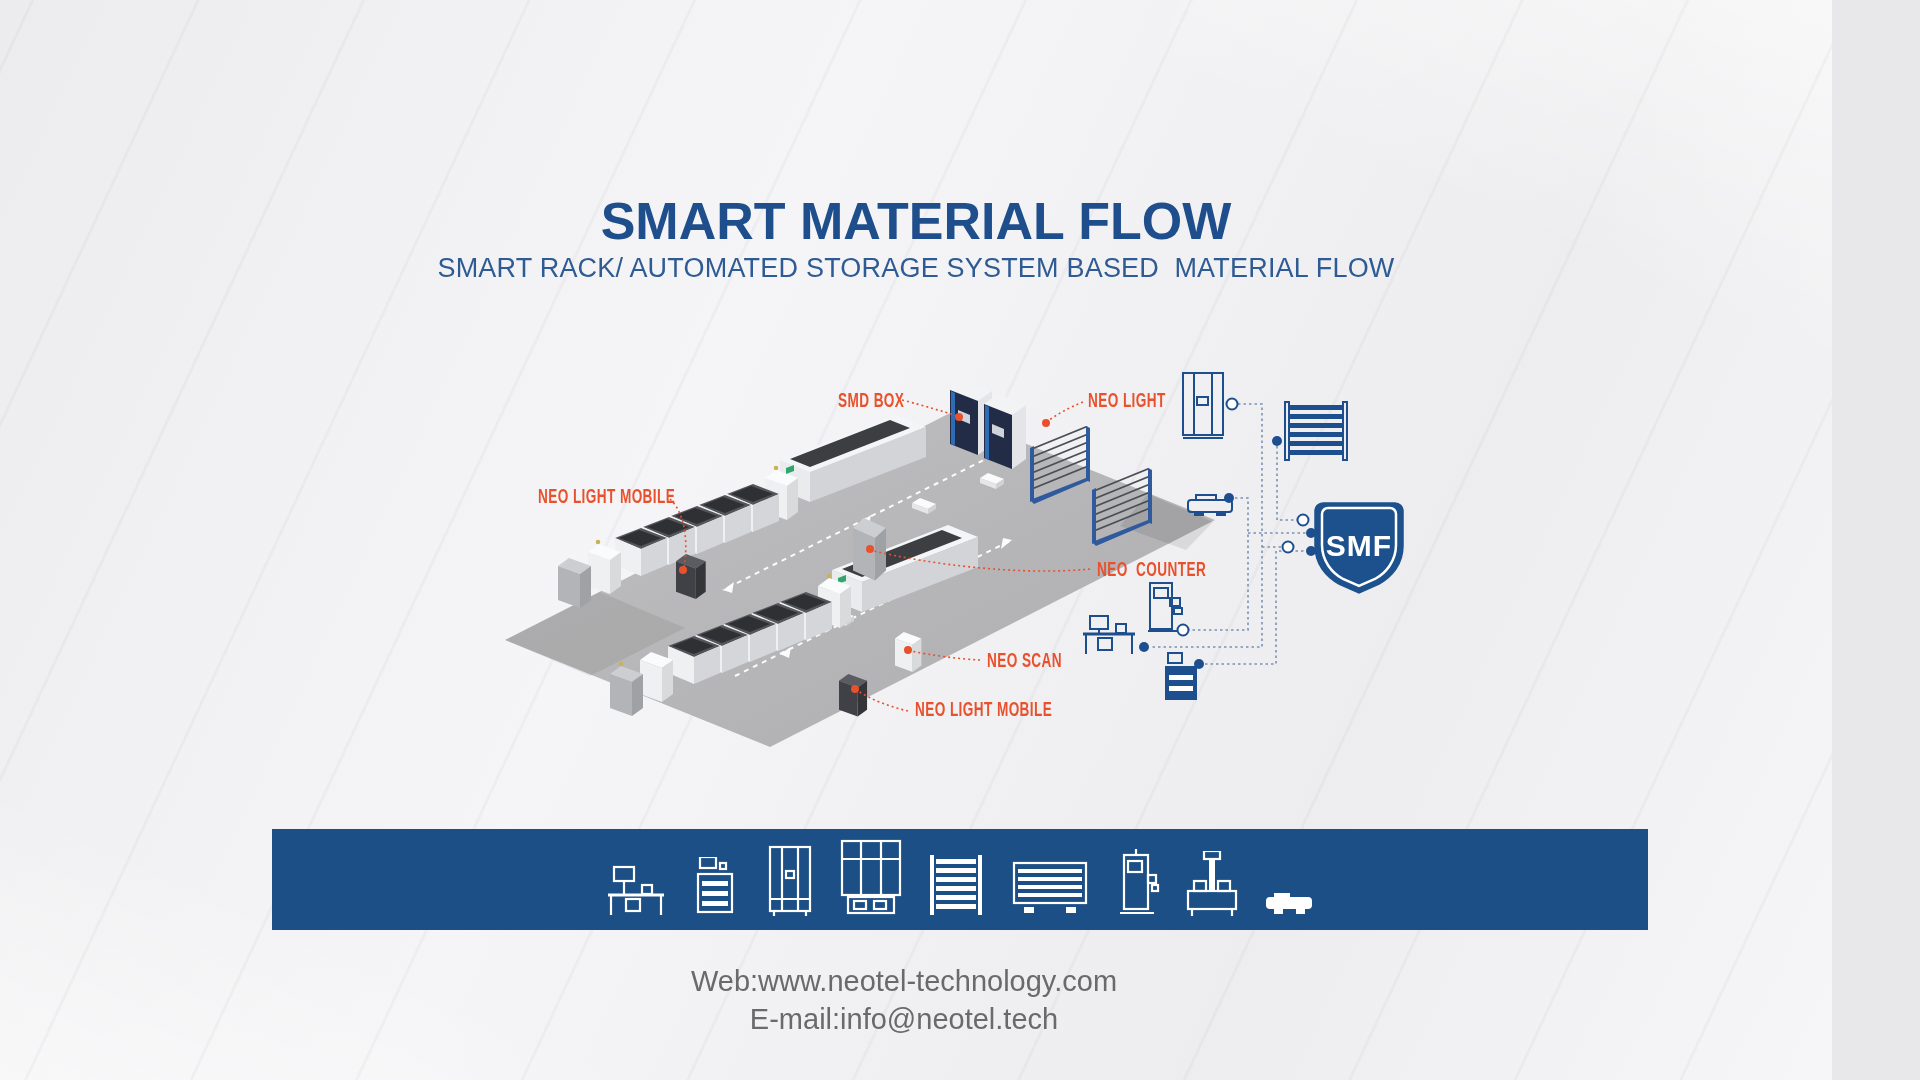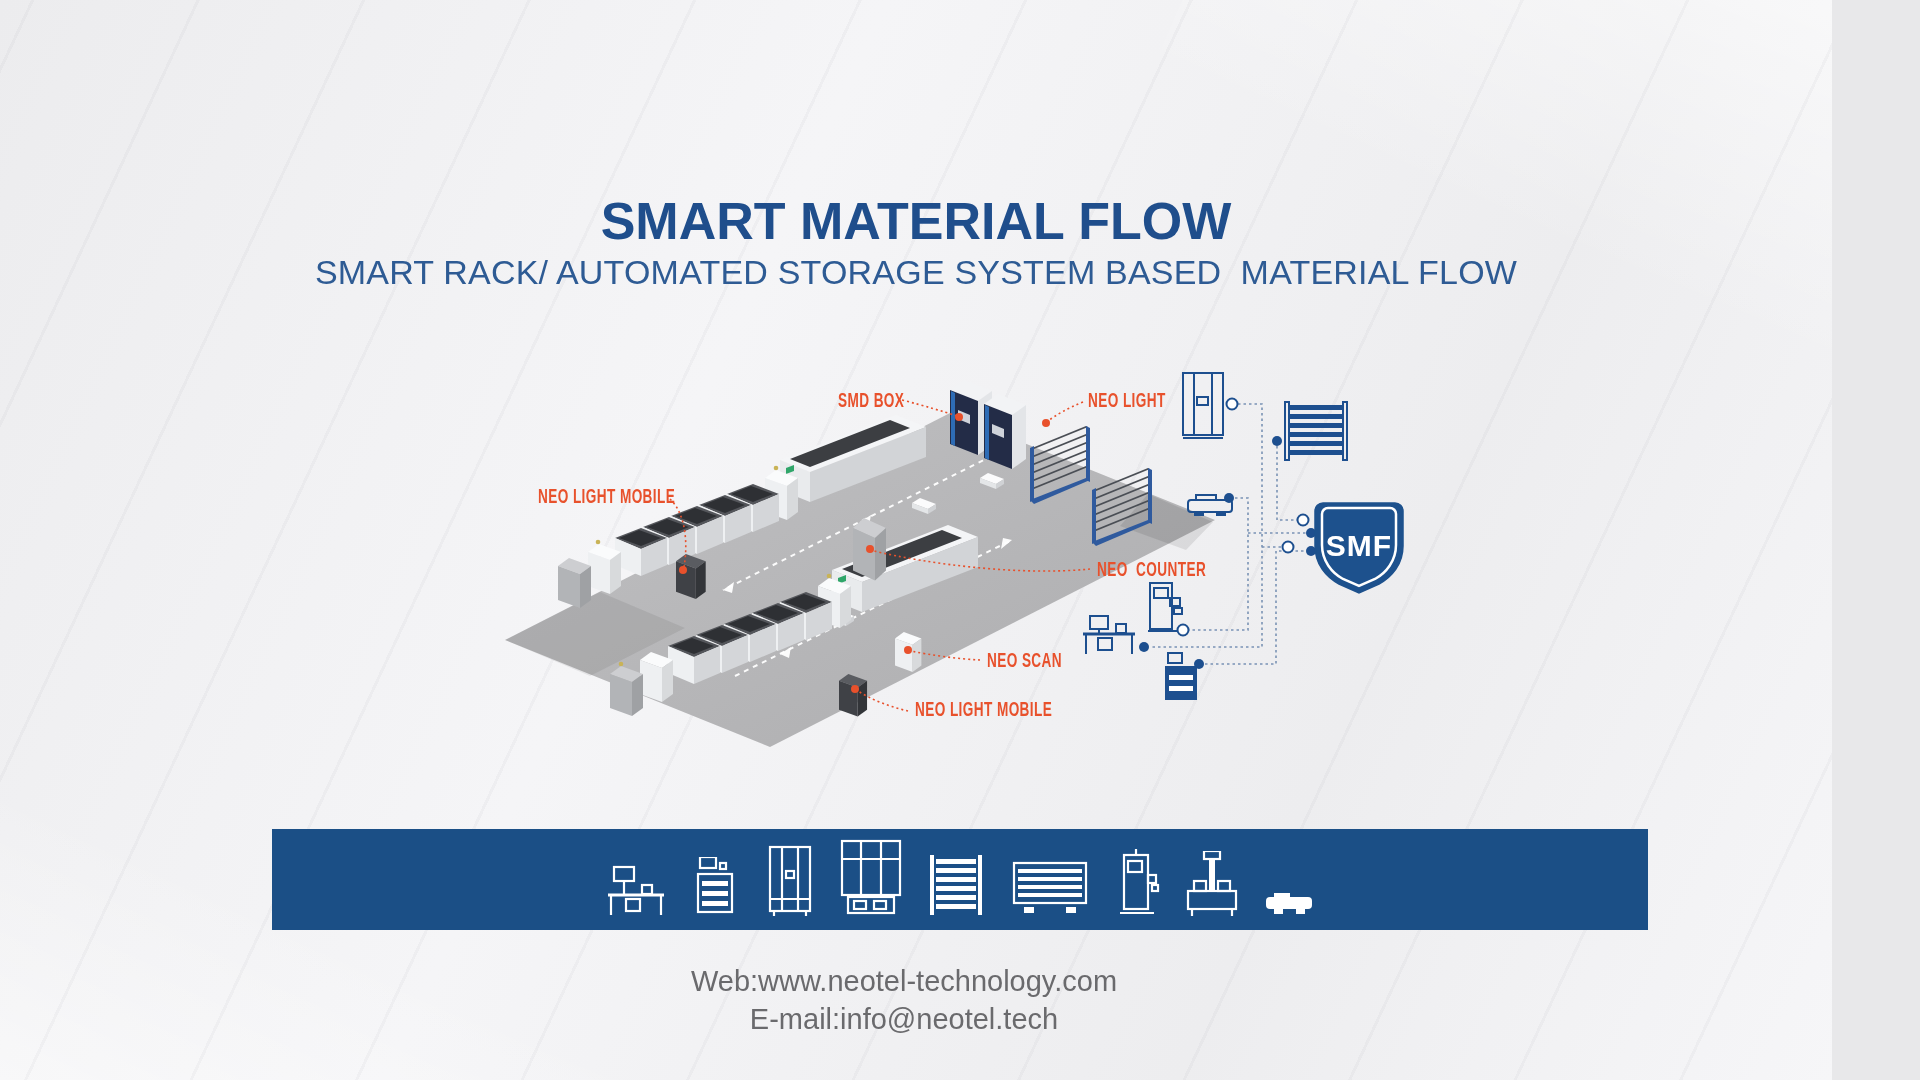--- a/index.html
+++ b/index.html
@@ -9,21 +9,21 @@
   
   .streak{position:absolute;pointer-events:none;}
   .streak-tr{top:-260px;right:-340px;width:1000px;height:780px;transform:rotate(24deg);
              background:linear-gradient(180deg,rgba(255,255,255,.95),rgba(255,255,255,0) 70%);}
   .streak-bl{bottom:-300px;left:-340px;width:1100px;height:700px;transform:rotate(24deg);
              background:linear-gradient(0deg,rgba(255,255,255,.9),rgba(255,255,255,0) 70%);}
   .band-mid{top:0;left:-300px;width:2500px;height:1080px;
             background:repeating-linear-gradient(115deg,rgba(110,110,125,.05) 0 3px,rgba(255,255,255,0) 3px 150px);}
   .header{position:absolute;left:0;right:0;top:194px;text-align:center;}
   .title{margin:0;font-size:52px;font-weight:bold;color:#1F4E8C;letter-spacing:0px;line-height:54px;}
-  .subtitle{margin-top:5px;font-size:34px;font-weight:400;color:#2E5B94;letter-spacing:.2px;white-space:pre;}
+  .subtitle{margin-top:5px;font-size:27px;font-weight:400;color:#2E5B94;letter-spacing:.2px;white-space:pre;}
   .dlabel{position:absolute;font-weight:bold;font-size:20px;color:#E8512C;letter-spacing:.6px;
           transform:scaleX(.68);transform-origin:0 0;white-space:pre;}
   .factory,.cluster{position:absolute;}
   .banner{position:absolute;left:272px;top:829px;width:1376px;height:101px;background:#1B4F86;}
   .banner-icons{display:flex;align-items:flex-end;justify-content:center;gap:26px;height:100%;
                 padding-bottom:13px;box-sizing:border-box;}
   .banner-icons svg{display:block;}
   .footer{position:absolute;left:0;right:0;top:962px;text-align:center;color:#6a6a6d;
           font-size:29px;line-height:38px;transform:translateX(-12px);}
 </style>

